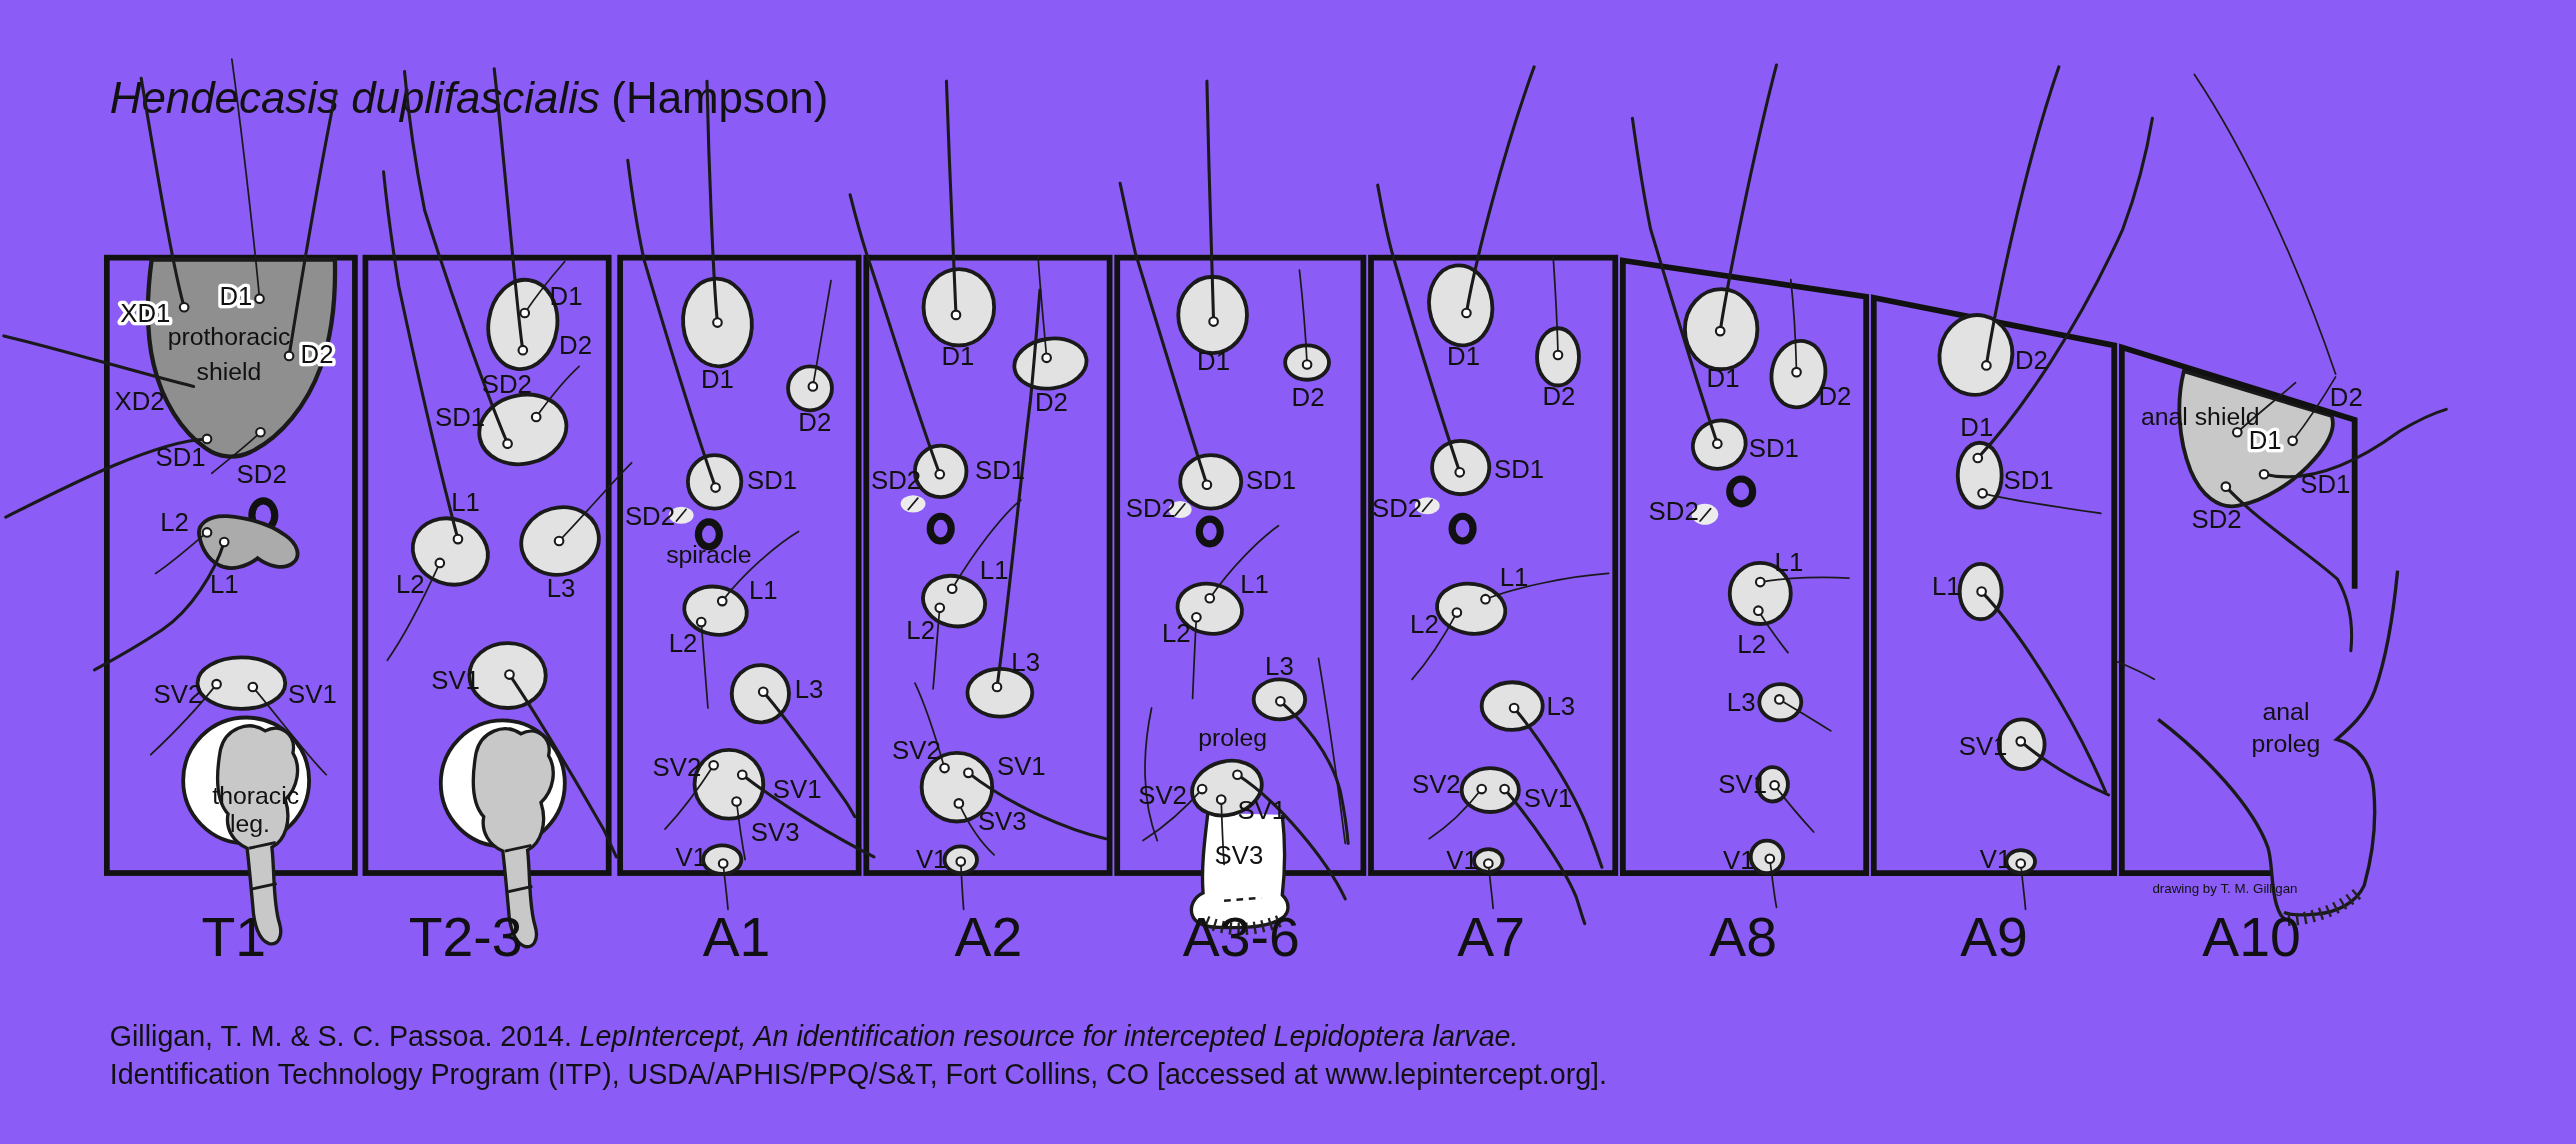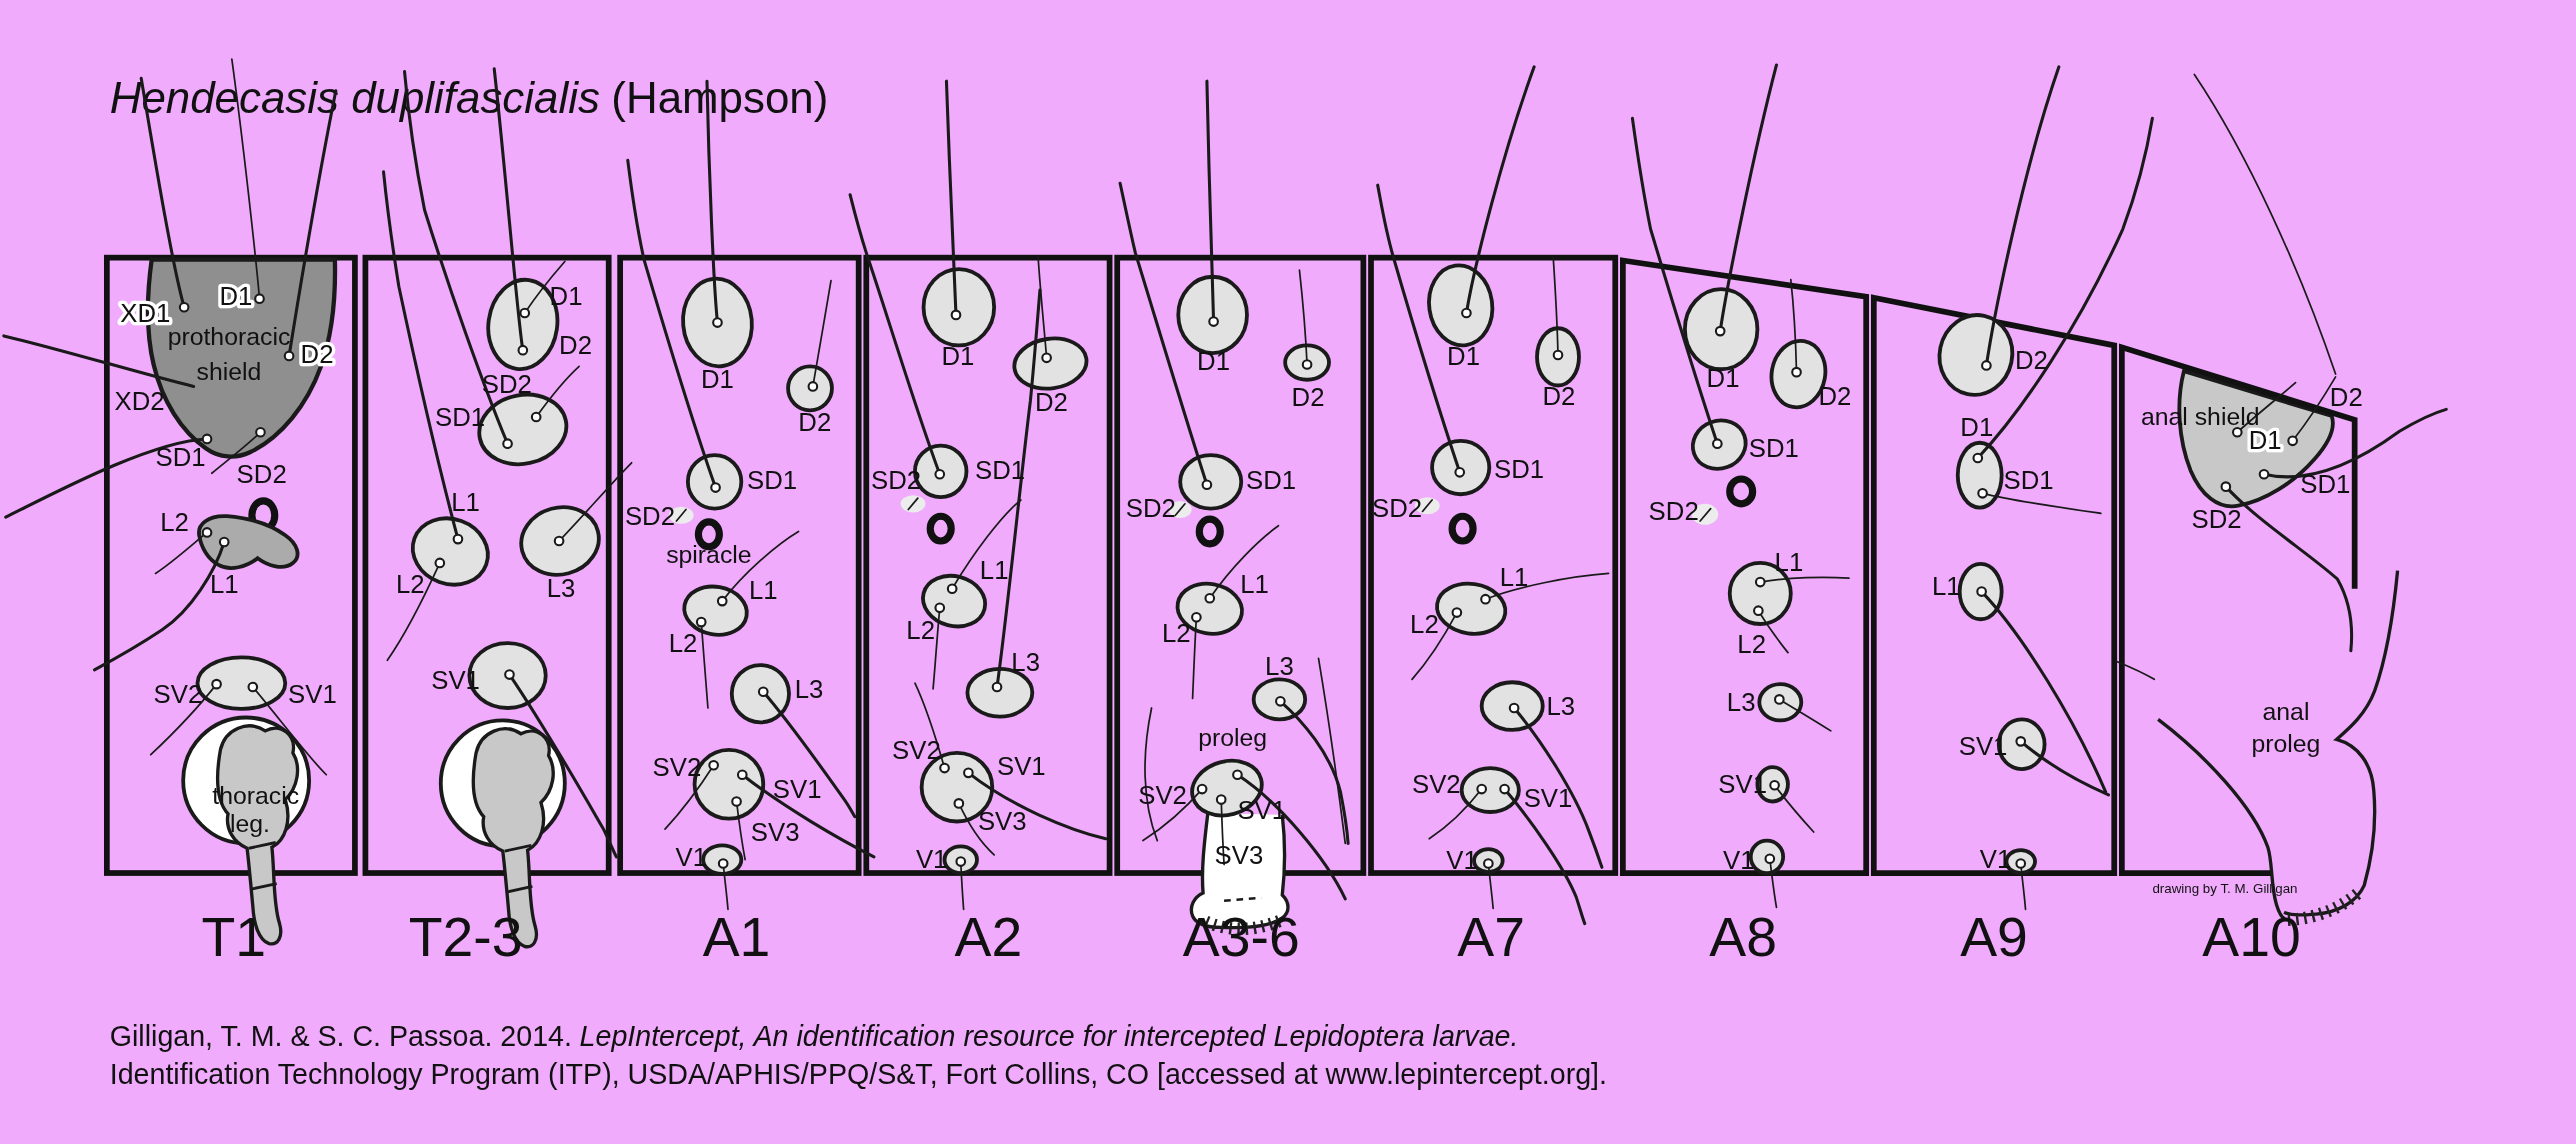--- a/index.html
+++ b/index.html
@@ -1,16 +1,16 @@
 <!DOCTYPE html>
 <html><head>
 <meta charset="utf-8">
 <style>
   html,body{margin:0;padding:0;background:#fff;}
-  .stage{position:relative;width:2576px;height:1145px;background:#f0abfc;overflow:hidden;}
+  .stage{position:relative;width:2576px;height:1145px;background:#8b5cf6;overflow:hidden;}
   svg{display:block;}
   svg text{font-family:"Liberation Sans",sans-serif;fill:#111;}
   .border{fill:none;stroke:#111;stroke-width:6;}
   .pin{fill:#e2e2e2;stroke:#1a1a1a;stroke-width:4;}
   .pin-dark{fill:#ababab;stroke:#1a1a1a;stroke-width:4;}
   .shield{fill:#8f8f8f;stroke:#1a1a1a;stroke-width:4.5;}
   .anal-shield{fill:#c8c8c8;stroke:#1a1a1a;stroke-width:4;}
   .leg{fill:#c8c8c8;stroke:#1a1a1a;stroke-width:3.5;}
   .whiteblob{fill:#fff;stroke:#1a1a1a;stroke-width:4;}
   .sd2blob{fill:#ececec;stroke:none;}

